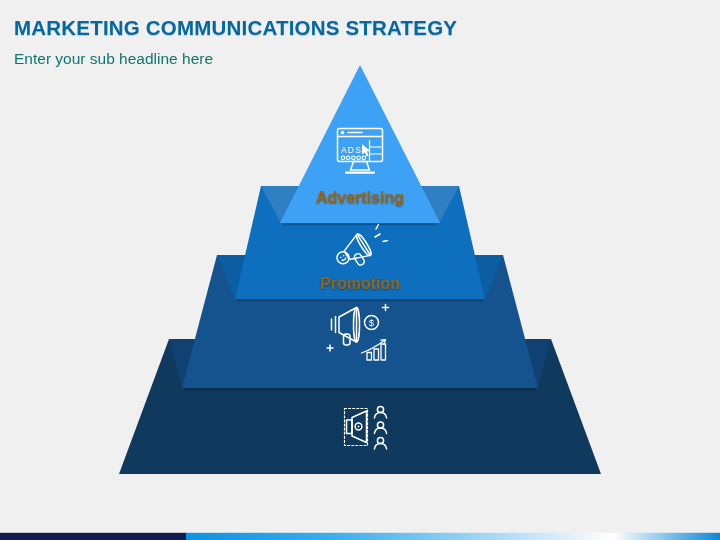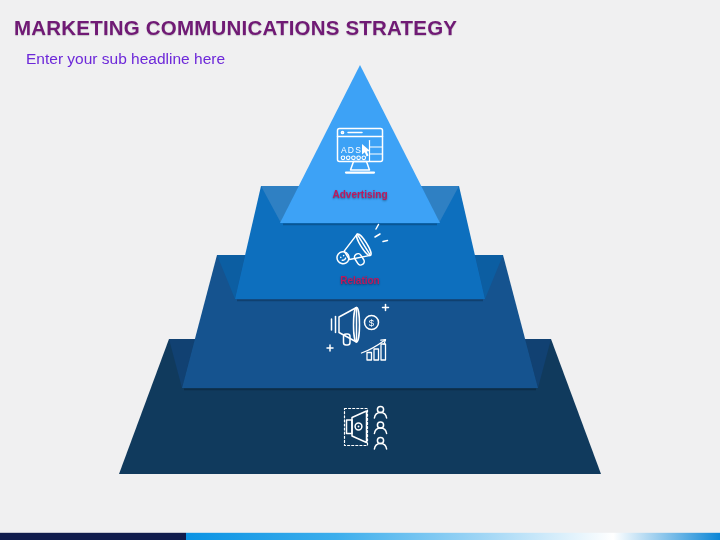--- a/index.html
+++ b/index.html
@@ -7,43 +7,43 @@
   .stage{
     position:relative;width:720px;height:540px;overflow:hidden;
     background:#f0f0f1;
   }
   .title{
     position:absolute;left:14px;top:15px;width:690px;
     font-size:20.5px;font-weight:bold;color:#121212;line-height:25px;
     letter-spacing:.2px;text-shadow:0 1px 1px rgba(0,0,0,.18);
   }
   .subtitle{
-    position:absolute;left:26px;top:49px;width:500px;
-    font-size:15.5px;color:#6d28d9;line-height:20px;
+    position:absolute;left:14px;top:49px;width:500px;
+    font-size:15.5px;color:#0f766e;line-height:20px;
   }
   .pyr-svg{position:absolute;left:0;top:0;}
   .lvl-label{
     position:absolute;left:0;width:720px;text-align:center;
-    color:#be185d;font-weight:bold;font-size:10px;
+    color:#a16207;font-weight:bold;font-size:16px;
     text-shadow:0 1px 2px rgba(0,0,0,.4);
   }
   .lbl-1{top:189px;}
   .lbl-2{top:275px;}
   .lbl-3{top:363px;}
   .lbl-4{top:450px;}
   .icon-stroke{stroke:#ffffff;fill:none;stroke-width:1.5;stroke-linecap:round;stroke-linejoin:round;}
   .icon-fill{fill:#ffffff;stroke:none;}
   .icon-text{fill:#ffffff;font-family:"Liberation Sans",sans-serif;}
 </style>
 </head>
 <body>
 
 <div class="stage" style="background-color: rgb(240, 240, 241);">
 
-  <div class="title" style="color: #701a75;">MARKETING COMMUNICATIONS STRATEGY</div>
+  <div class="title" style="color: #0369a1;">MARKETING COMMUNICATIONS STRATEGY</div>
   <div class="subtitle">Enter your sub headline here</div>
 
   <svg class="pyr-svg" width="720" height="540" viewBox="0 0 720 540">
 
     <defs>
       <linearGradient id="footerGrad" x1="0" y1="0" x2="1" y2="0">
         <stop offset="0" stop-color="#0a93e4"></stop>
         <stop offset="0.28" stop-color="#3caeec"></stop>
         <stop offset="0.55" stop-color="#9ed5f5"></stop>
         <stop offset="0.80" stop-color="#ffffff"></stop>
@@ -147,14 +147,14 @@
         <circle cx="380.5" cy="440.5" r="3.1"></circle>
         <path d="M374.4,449 Q375.2,443.6 380.5,443.6 Q385.8,443.6 386.6,449"></path>
       </g>
     </g>
 
     <rect x="0" y="532.8" width="186" height="7.2" fill="#101c4d"></rect>
     <rect x="186" y="532.8" width="534" height="7.2" fill="url(#footerGrad)"></rect>
   </svg>
 
   <div class="lvl-label lbl-1">Advertising</div>
-  <div class="lvl-label lbl-2">Relation</div>
+  <div class="lvl-label lbl-2">Promotion</div>
 </div>
 
 </body></html>

